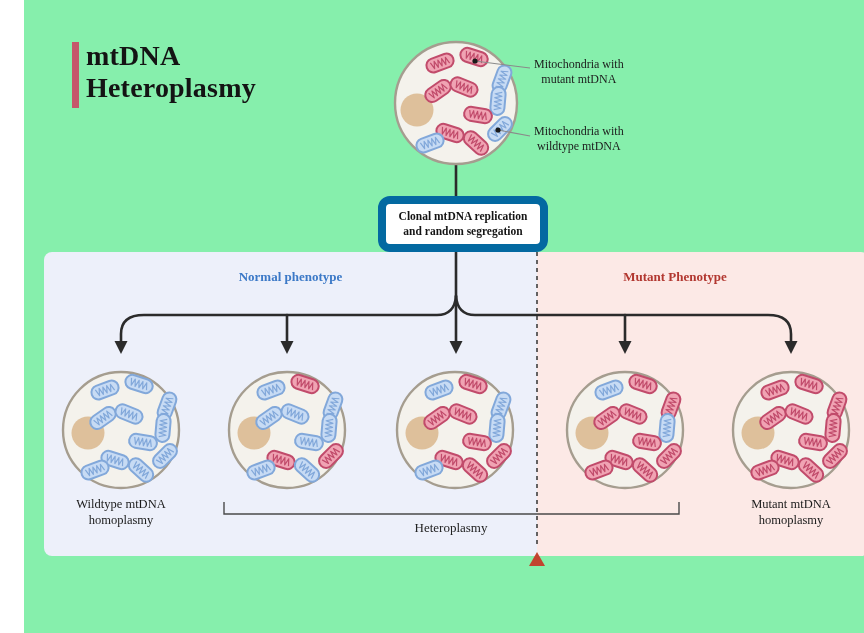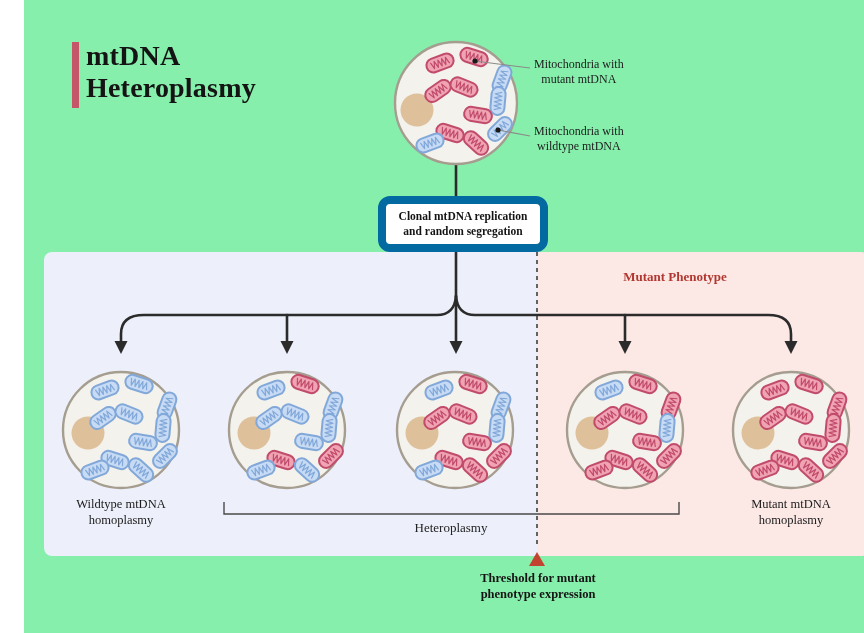--- a/index.html
+++ b/index.html
@@ -350,22 +350,21 @@
 Heteroplasmy</div>
 
   <div class="abs pre legend-label" style="left:510px;top:57px;">Mitochondria with
 mutant mtDNA</div>
   <div class="abs pre legend-label" style="left:510px;top:124px;">Mitochondria with
 wildtype mtDNA</div>
 
   <div id="process-box" class="abs pre" style="left:354px;top:196px;">Clonal mtDNA replication
 and random segregation</div>
 
+  <div id="region-label-normal" class="abs region-label" style="color: rgb(60, 121, 199);">Normal phenotype</div>
   <div id="region-label-mutant" class="abs region-label" style="color: rgb(178, 55, 48);">Mutant Phenotype</div>
 
   <div class="abs pre cell-caption" style="left:22px;top:496px;width:150px;">Wildtype mtDNA
 homoplasmy</div>
   <div class="abs pre cell-caption" style="left:692px;top:496px;width:150px;">Mutant mtDNA
 homoplasmy</div>
   <div id="heteroplasmy-label" class="abs">Heteroplasmy</div>
-  <div id="threshold-label" class="abs pre">Threshold for mutant
-phenotype expression</div>
 </div>
 
 </body></html>

